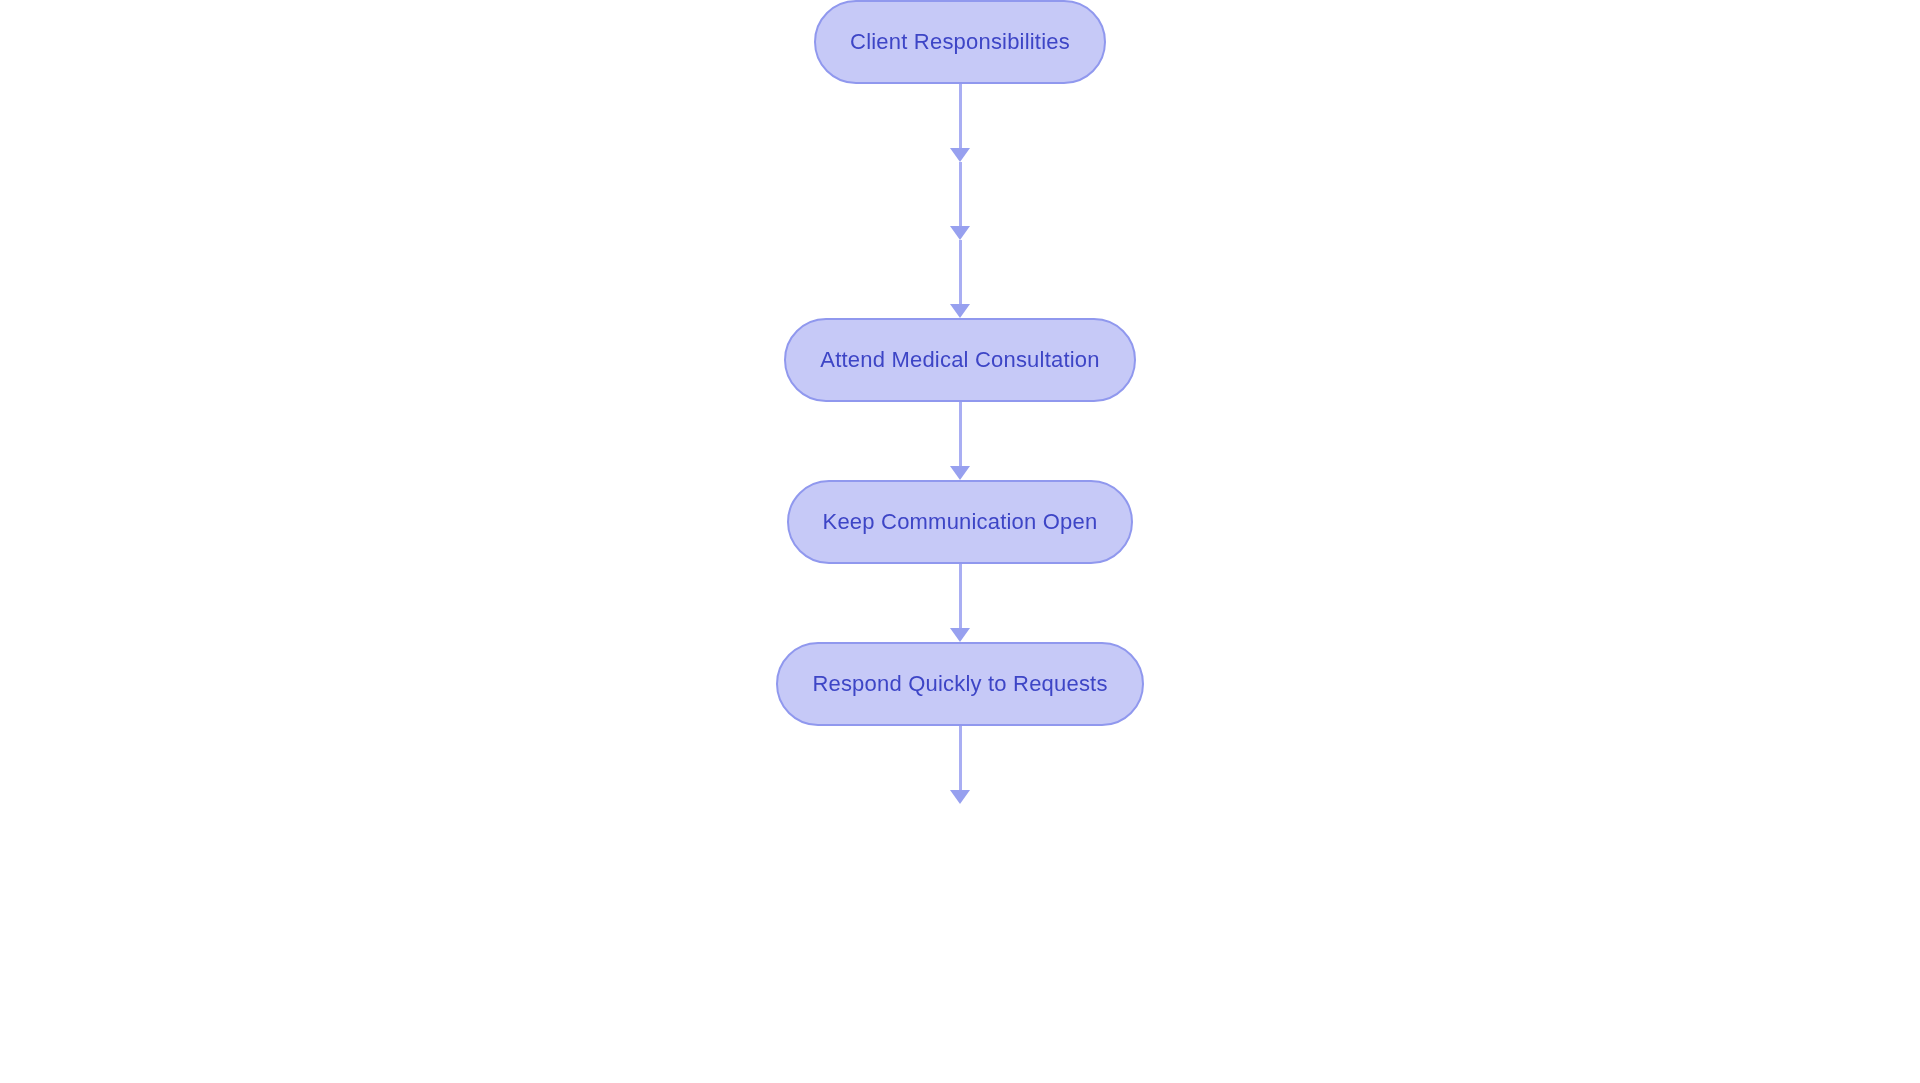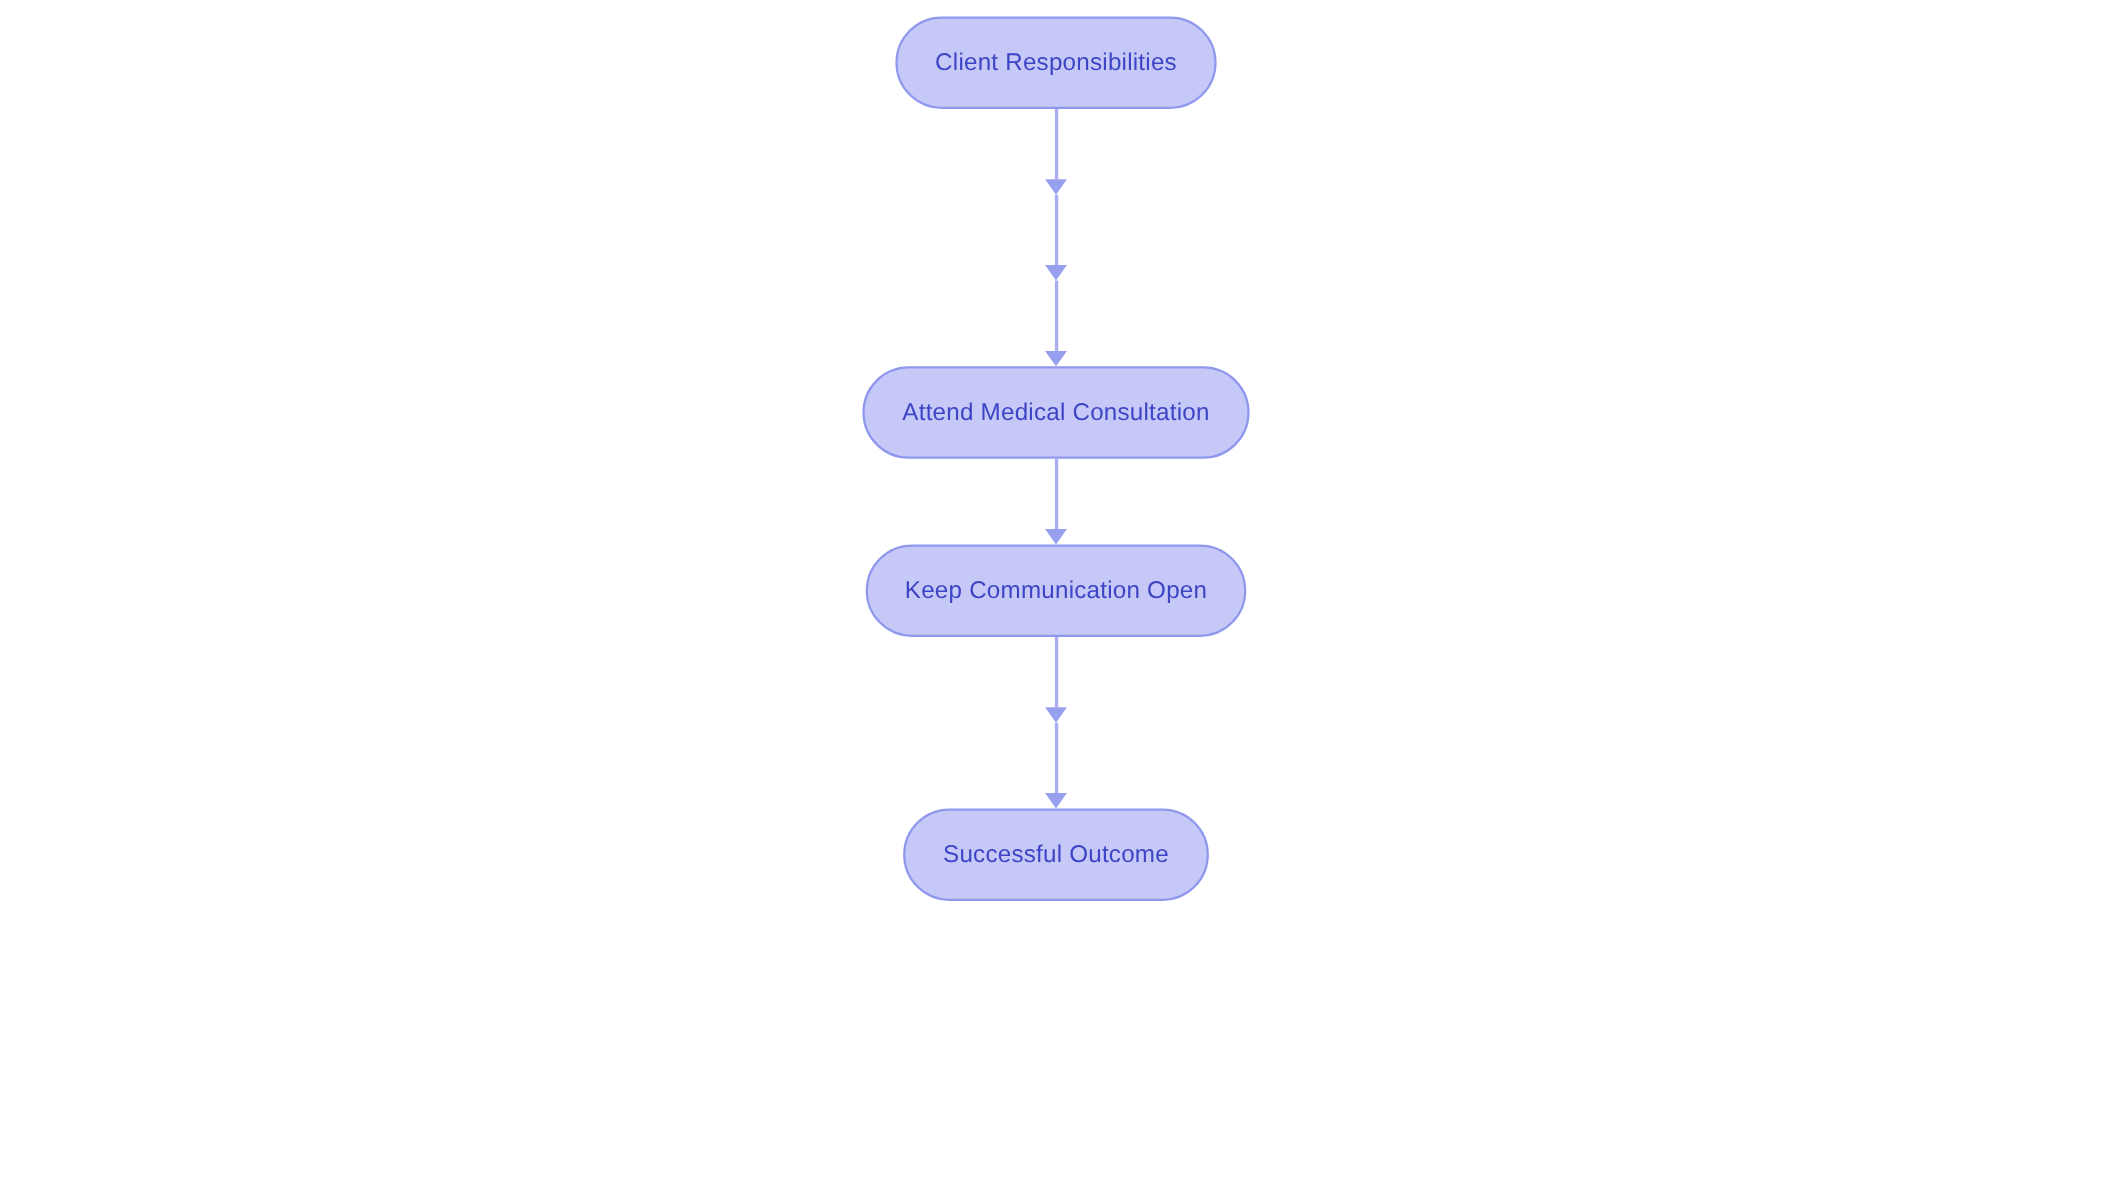--- a/index.html
+++ b/index.html
@@ -17,21 +17,20 @@
     background: var(--background);
     overflow: hidden;
     font-family: "Liberation Sans", "DejaVu Sans", sans-serif;
   }
   .canvas {
     width: 1920px;
     height: 1083px;
     display: flex;
     flex-direction: column;
     align-items: center;
-    padding-top: 15px;
   }
   .node {
     height: 84px;
     flex: 0 0 84px;
     display: flex;
     align-items: center;
     justify-content: center;
     padding: 0 34px;
     background: var(--node-fill);
     border: 2px solid var(--node-border);
@@ -101,23 +100,23 @@
 
   <div class="node">
     <span class="node-label">Keep Communication Open</span>
   </div>
 
   <div class="arrow">
     <div class="arrow-line"></div>
     <div class="arrow-head"></div>
   </div>
 
+  <div class="node">
+    <span class="node-label">Respond Quickly to Requests</span>
+  </div>
 
   <div class="arrow">
     <div class="arrow-line"></div>
     <div class="arrow-head"></div>
   </div>
 
-  <div class="node">
-    <span class="node-label">Successful Outcome</span>
-  </div>
 
 </div>
 
 </body></html>

